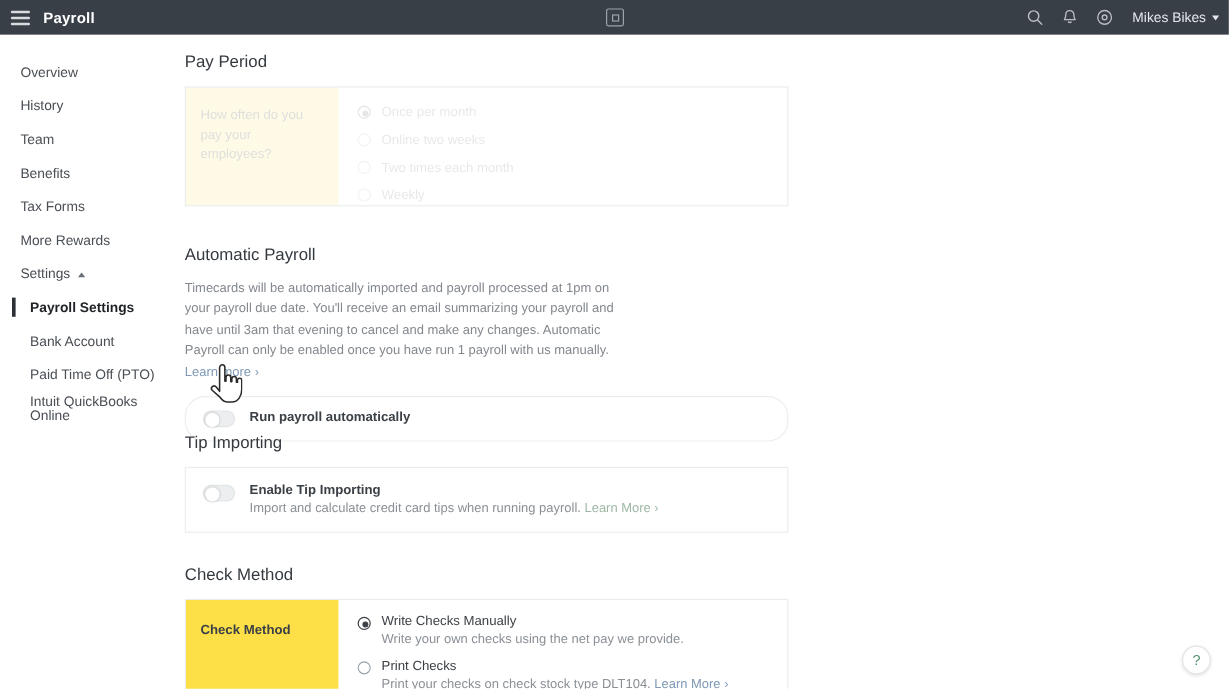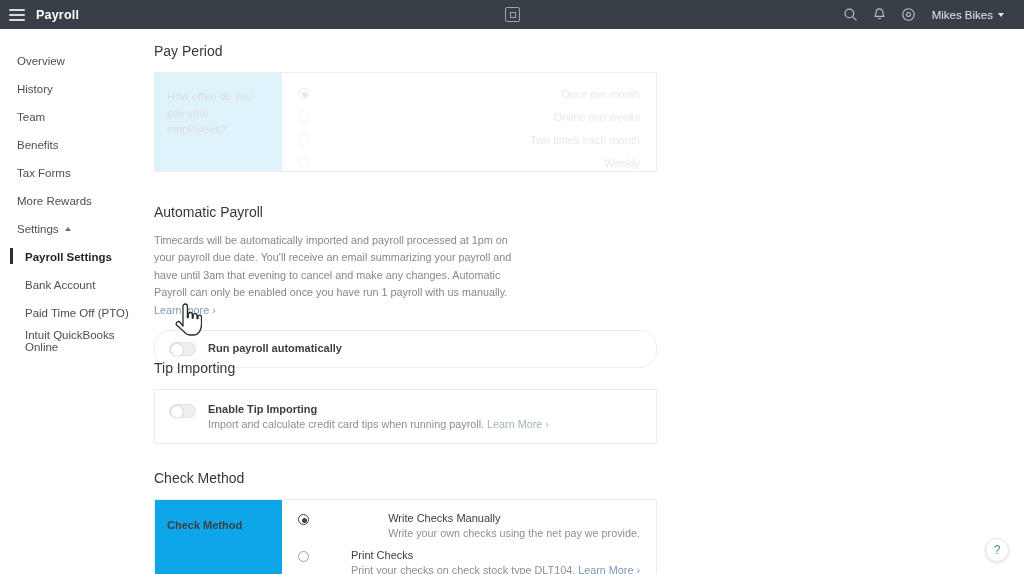--- a/index.html
+++ b/index.html
@@ -32,21 +32,21 @@
     position: absolute; left: 505px; top: 7px;
     width: 15px; height: 15px;
     border: 1.5px solid #9ba3ab; border-radius: 2px;
     display: flex; align-items: center; justify-content: center;
   }
   .topbar-logo i {
     display: block; width: 6px; height: 6px;
     border: 1.5px solid #9ba3ab;
   }
   .topbar-right {
-    position: absolute; right: 20px; top: 0; height: 29px;
+    position: absolute; right: 8px; top: 0; height: 29px;
     display: flex; align-items: center; gap: 14px;
   }
   .tb-icon { width: 15px; height: 15px; cursor: pointer; opacity: .85; }
   .tb-icon svg { display: block; }
   .acct {
     color: #e4e7ea; font-size: 11.5px; cursor: pointer;
     display: flex; align-items: center; gap: 5px; margin-left: 2px;
   }
   .acct .chev {
     width: 0; height: 0; border-left: 3.5px solid transparent;
@@ -88,29 +88,29 @@
   }
   .sec-title {
     font-size: 14px; color: #34393f; font-weight: normal;
   }
   .card {
     border: 1px solid #ecedee; background: #ffffff;
     width: 503px;
   }
   .card-split { display: flex; }
   .card-left {
-    width: 127px; background: #0ea5e9;
+    width: 127px; background: #fde047;
     padding: 15px 14px 15px 12px;
     font-size: 11px; line-height: 1.5;
   }
   .card-right { flex: 1; padding: 14px 16px; }
 
   
   .faded { opacity: .13; filter: blur(.6px); }
-  .radio-row { display: flex; align-items: center; gap: 9px; height: 23px; font-size: 11px; color: #4a4f55; justify-content: space-between; }
+  .radio-row { display: flex; align-items: center; gap: 9px; height: 23px; font-size: 11px; color: #4a4f55; }
   .radio {
     width: 11px; height: 11px; border-radius: 50%;
     border: 1px solid #9ba3ab; background: #fff;
     flex: none; position: relative;
   }
   .radio.on { border-color: #3d4349; }
   .radio.on::after {
     content: ""; position: absolute; left: 2.5px; top: 2.5px;
     width: 5px; height: 5px; border-radius: 50%; background: #3d4349;
   }

